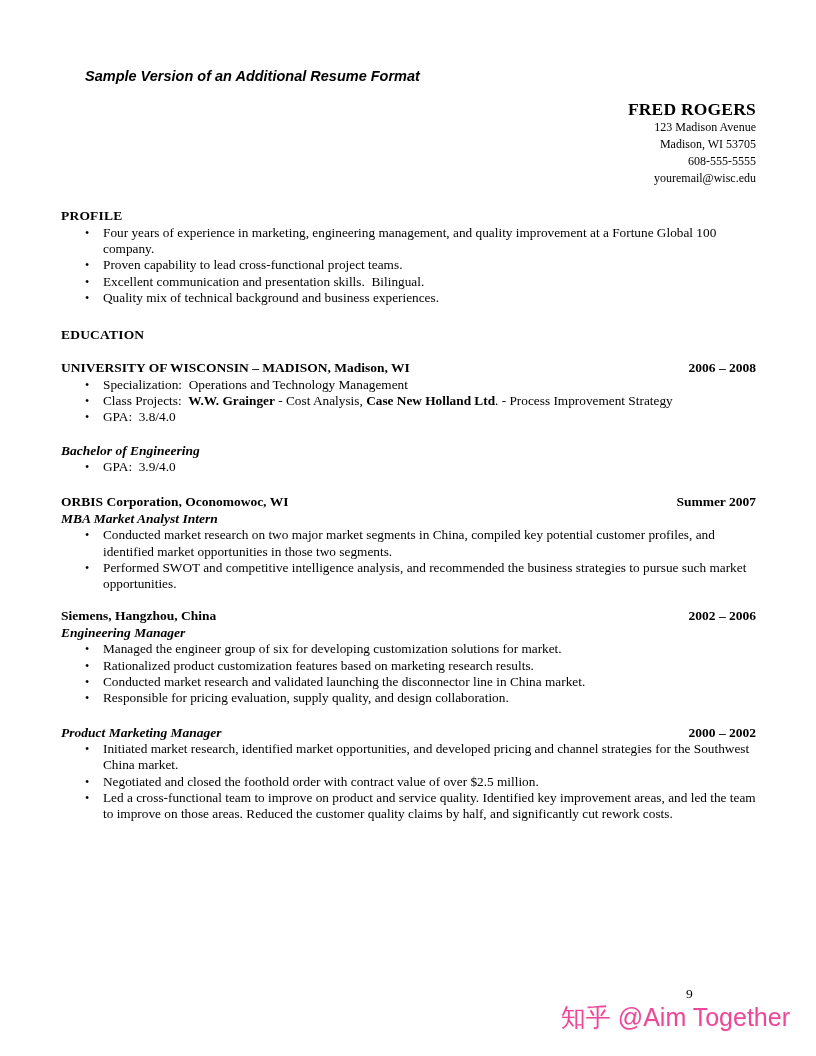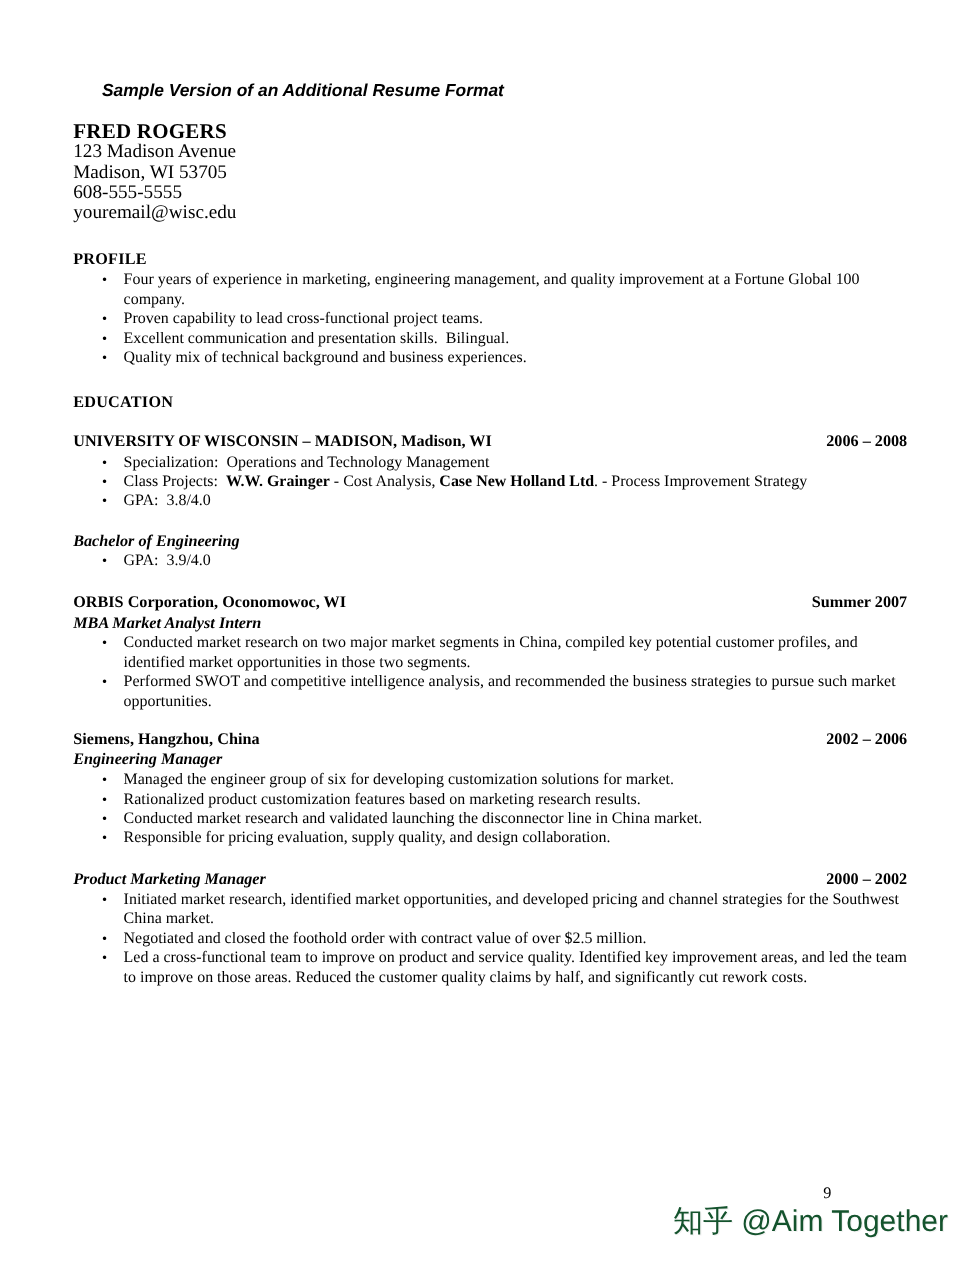--- a/index.html
+++ b/index.html
@@ -17,31 +17,31 @@
   .sample-label {
     font-family: "Liberation Sans", sans-serif;
     font-weight: bold;
     font-style: italic;
     font-size: 14.5px;
     line-height: 15px;
     margin-left: 24px;
     margin-bottom: 16px;
   }
   .header-block {
-    text-align: left;
+    text-align: right;
     margin-bottom: 21px;
   }
   .name {
     font-size: 17.5px;
     font-weight: bold;
     line-height: 19px;
     letter-spacing: 0.2px;
   }
   .addr-line {
-    font-size: 16px;
+    font-size: 12px;
     line-height: 16.9px;
   }
   .section-heading {
     font-size: 13.5px;
     font-weight: bold;
     line-height: 16px;
     letter-spacing: 0.2px;
   }
   .mb-profile { margin-bottom: 1px; }
   .mb-edu { margin-bottom: 17px; }
@@ -89,21 +89,21 @@
     top: 986px;
     font-size: 13.5px;
     line-height: 16px;
   }
   .watermark {
     position: absolute;
     right: 26px;
     top: 1001px;
     font-family: "Liberation Sans", sans-serif;
     font-size: 25px;
-    color: #14532d;
+    color: #ec4899;
     text-shadow: 1px 1px 0 #f3f3f3;
     white-space: nowrap;
   }
 </style>
 </head>
 <body>
 
 <div class="content">
 
   <div class="sample-label">Sample Version of an Additional Resume Format</div>

